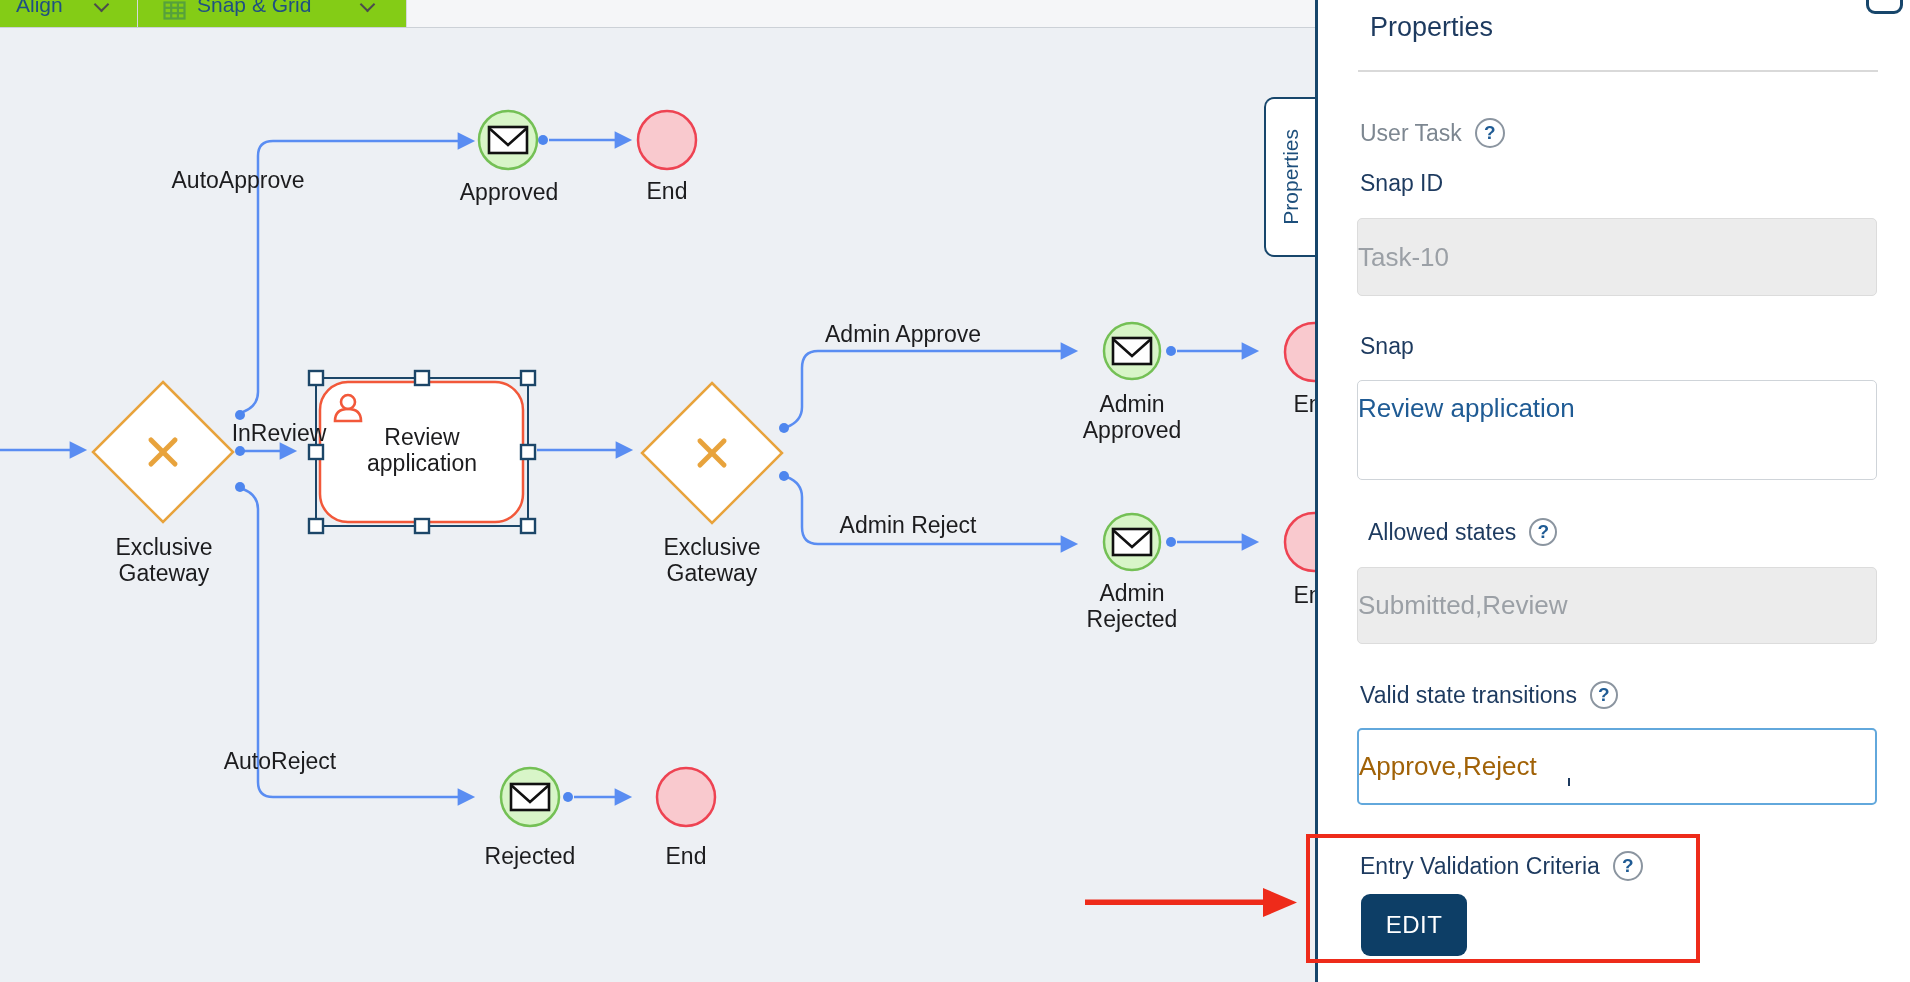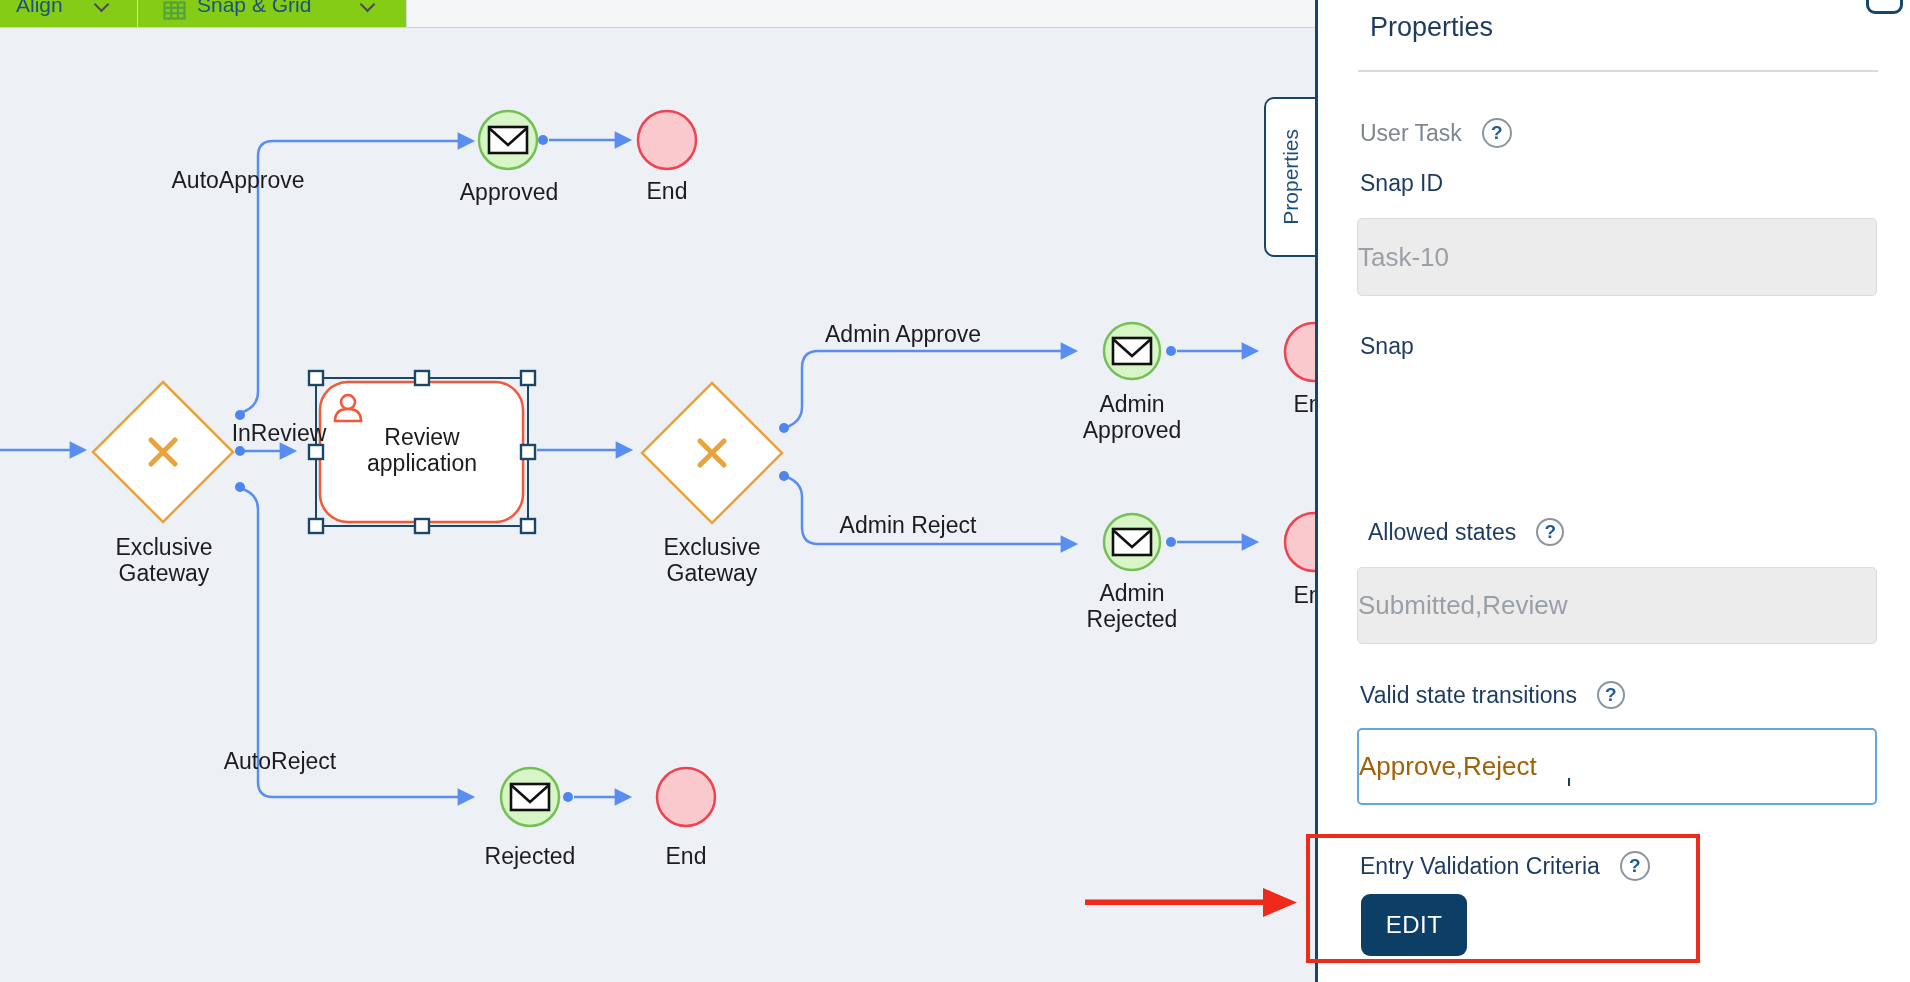--- a/index.html
+++ b/index.html
@@ -23,21 +23,21 @@
   svg text { font-family:"Liberation Sans", sans-serif; }
   .diagram-label { font-size:23px; fill:#1c1c1e; }
 
   
   .panel { position:absolute; left:1315px; top:0; width:595px; height:982px;
     background:#ffffff; border-left:3px solid #17466b; z-index:3; }
   .panel-title { position:absolute; left:52px; top:12px; font-size:27px; color:#1d3a5f; }
   .panel-divider { position:absolute; left:40px; top:70px; width:520px; border-top:2px solid #d9d9d9; }
   .field-label { position:absolute; font-size:23px; color:#1d3a5f; white-space:nowrap; }
   .label-gray { color:#7d8791; }
-  .label-row { display:flex; align-items:center; gap:20px; }
+  .label-row { display:flex; align-items:center; gap:13px; }
   .help-icon { display:inline-flex; width:30px; height:30px; border:2px solid #8b95a0;
     border-radius:50%; align-items:center; justify-content:center;
     font-size:19px; font-weight:bold; color:#1f5b94; background:#ffffff; flex:0 0 auto; }
   .p-input { position:absolute; left:39px; width:520px; height:78px; border-radius:5px;
     font-size:26px; font-family:"Liberation Sans", sans-serif;
     outline:none; }
   .input-disabled { background:#ececec; border:1px solid #dcdcdc; color:#9ba0a6; }
   .input-normal { background:#ffffff; border:1px solid #cfd4d9; color:#1f5b94; }
   .input-focused { background:#ffffff; border:2.5px solid #62a8dc; color:#a16207; }
   .name-area { padding-top:12px; resize:none; height:100px; line-height:30px; }
@@ -242,20 +242,21 @@
 
     <div class="field-label label-gray label-row" style="left:42px; top:118px; position:absolute;">
       <span>User Task</span>
       <span class="help-icon">?</span>
     </div>
 
     <div class="field-label" style="left:42px; top:170px;">Snap ID</div>
     <input class="p-input input-disabled" style="top: 218px;" disabled="" value="Task-10">
 
     <div class="field-label" style="left:42px; top:333px;">Snap</div>
+    <textarea class="p-input input-normal name-area" style="top: 380px;">Review application</textarea>
 
     <div class="field-label label-row" style="left:50px; top:518px; position:absolute;">
       <span>Allowed states</span>
       <span class="help-icon" style="width:28px;height:28px;">?</span>
     </div>
     <input class="p-input input-disabled" style="top: 567px; height: 77px;" disabled="" value="Submitted,Review">
 
     <div class="field-label label-row" style="left:42px; top:681px; position:absolute;">
       <span>Valid state transitions</span>
       <span class="help-icon" style="width:28px;height:28px;">?</span>

